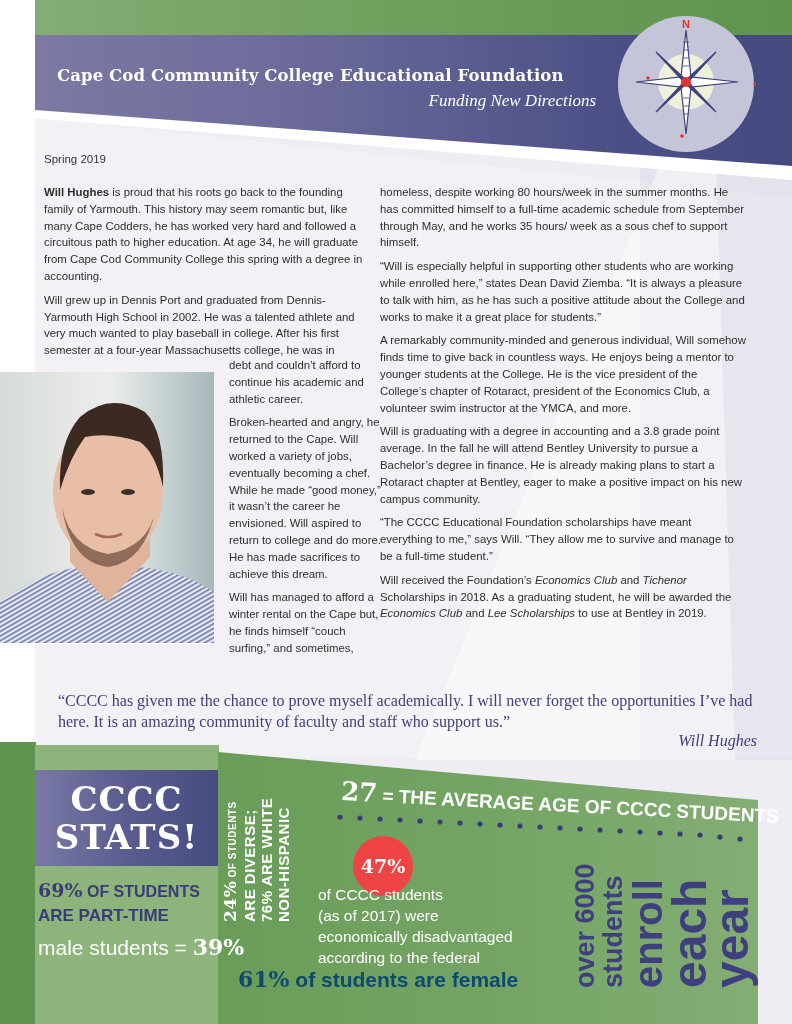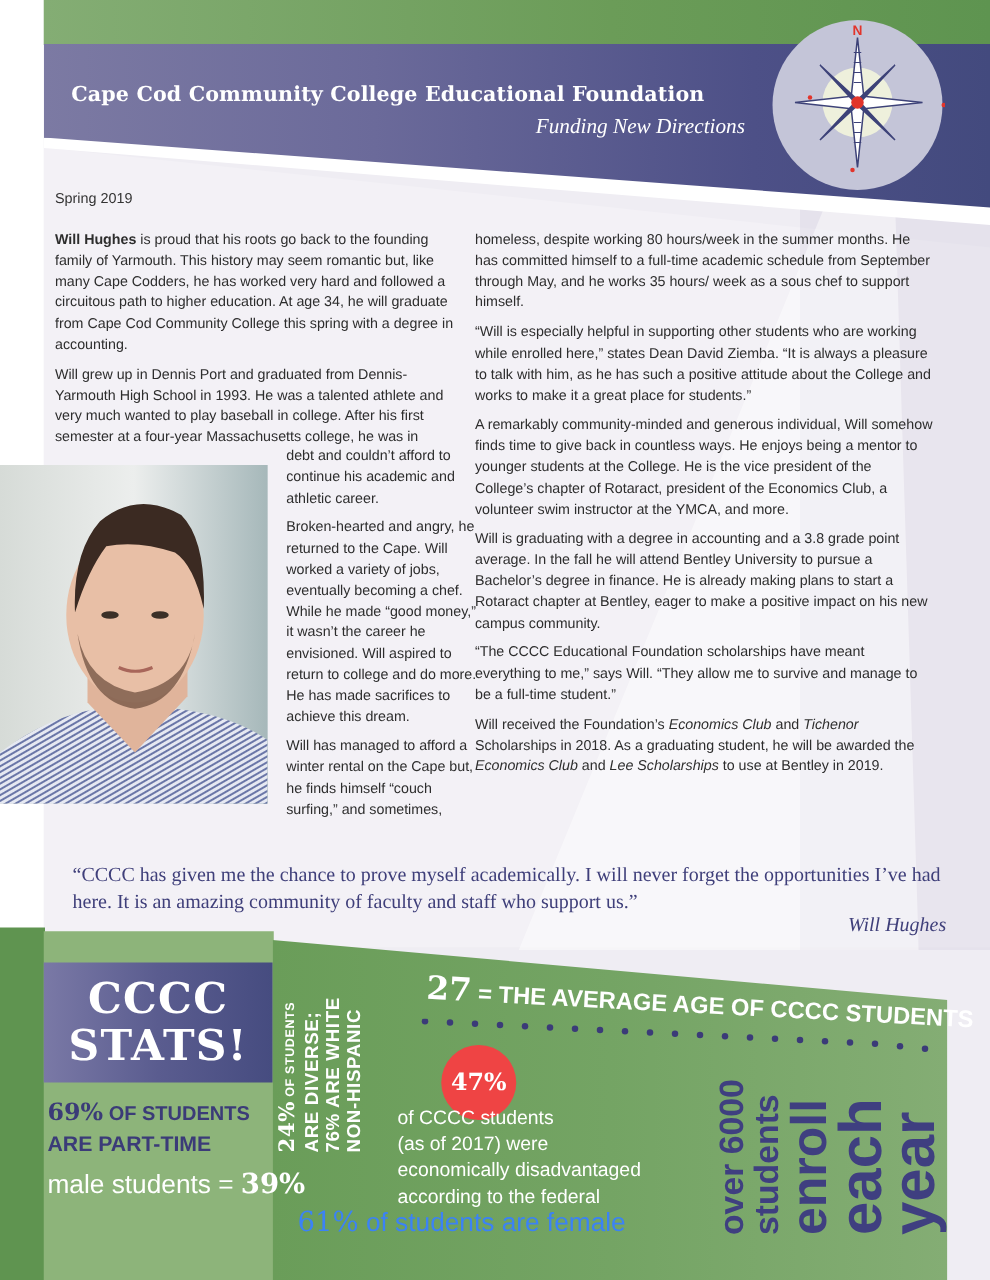--- a/index.html
+++ b/index.html
@@ -60,21 +60,21 @@
     text-align: center; padding-top: 10px; letter-spacing: 1px; }
 
   .stat-69 { position: absolute; left: 38px; top: 878px; color: #3b3b78; font-weight: bold; line-height: 24px; }
   .stat-69 .big { font-family: "DejaVu Serif", serif; font-size: 19px; }
   .stat-69 .sm { font-size: 16px; }
   .stat-69 .line2 { font-size: 17px; display: block; }
 
   .stat-male { position: absolute; left: 38px; top: 934px; color: #fff; font-size: 21px; white-space: nowrap; }
   .stat-male .num { font-family: "DejaVu Serif", serif; font-weight: bold; font-size: 22px; }
 
-  .stat-female { position: absolute; left: 238px; top: 966px; color: #3b82f6; font-weight: normal; font-size: 21px; white-space: nowrap; }
+  .stat-female { position: absolute; left: 238px; top: 966px; color: #0c4a6e; font-weight: bold; font-size: 21px; white-space: nowrap; }
   .stat-female .num { font-family: "DejaVu Serif", serif; font-size: 22px; }
 
   .stat-diverse { position: absolute; left: 222px; top: 772px; width: 155px; height: 100px;
     transform-origin: 0 0; transform: translate(0, 150px) rotate(-90deg);
     color: #fff; font-weight: bold; font-size: 15px; line-height: 17px; letter-spacing: 0.5px; }
   .stat-diverse .num { font-family: "DejaVu Serif", serif; font-size: 17px; }
   .stat-diverse .sm { font-size: 10px; }
 
   .stat-27 { position: absolute; left: 342px; top: 776px; color: #fff; white-space: nowrap;
     transform-origin: 0 0; transform: rotate(3deg); font-size: 19px; font-weight: bold; }
@@ -138,21 +138,21 @@
   <circle cx="32" cy="66" r="1.8" fill="#e2342b"></circle>
   <circle cx="139" cy="72" r="1.8" fill="#e2342b"></circle>
   <circle cx="66" cy="124" r="1.8" fill="#e2342b"></circle>
   <text x="70" y="16" text-anchor="middle" fill="#e2342b" font-family="Liberation Sans, sans-serif" font-weight="bold" font-size="11">N</text>
 </svg>
 
 <div class="season">Spring 2019</div>
 
 <div class="col1 body-text">
   <p><b>Will Hughes</b><span> is proud that his roots go back to the founding family of Yarmouth. This history may seem romantic but, like many Cape Codders, he has worked very hard and followed a circuitous path to higher education. At age 34, he will graduate from Cape Cod Community College this spring with a degree in accounting.</span></p>
-  <p>Will grew up in Dennis Port and graduated from Dennis-Yarmouth High School in 1993. He was a talented athlete and very much wanted to play baseball in college. After his first semester at a four-year Massachusetts college, he was in</p>
+  <p>Will grew up in Dennis Port and graduated from Dennis-Yarmouth High School in 2002. He was a talented athlete and very much wanted to play baseball in college. After his first semester at a four-year Massachusetts college, he was in</p>
 </div>
 
 <svg class="photo" viewBox="0 0 214 271">
   <defs>
     <linearGradient id="bg" x1="0" x2="1">
         <stop offset="0" stop-color="#d6dbd7"></stop>
         <stop offset="0.5" stop-color="#eceeed"></stop>
         <stop offset="1" stop-color="#a6b8ba"></stop>
       </linearGradient>
     <pattern id="stripes" width="4" height="4" patternUnits="userSpaceOnUse" patternTransform="rotate(60)">

